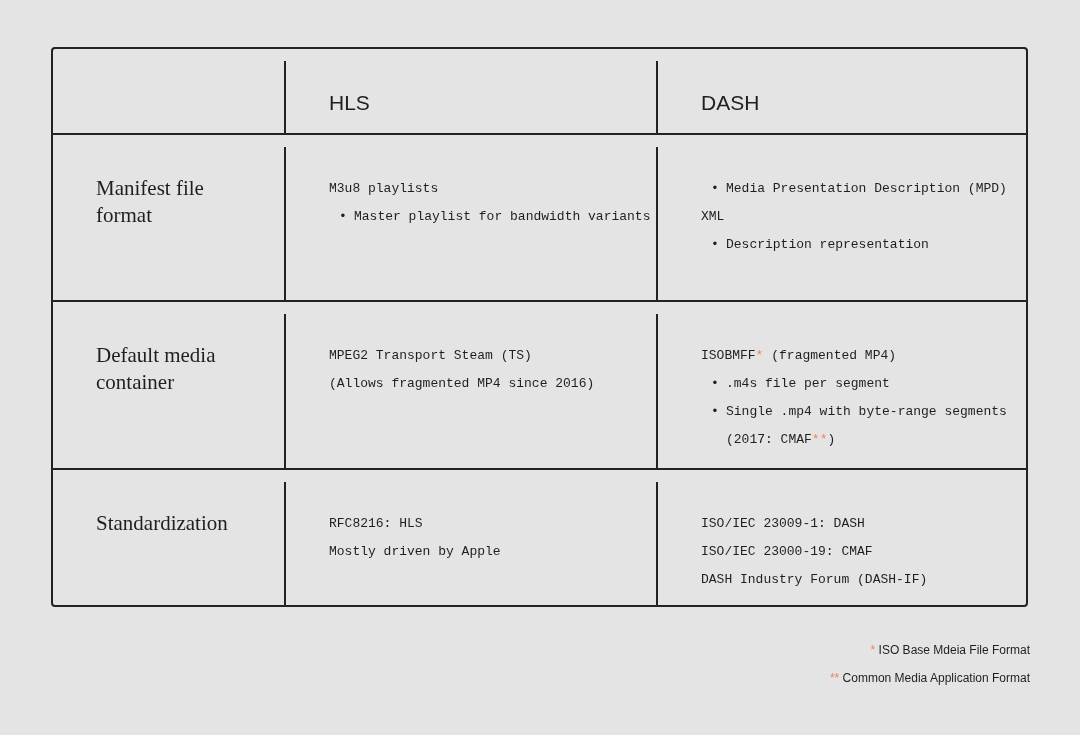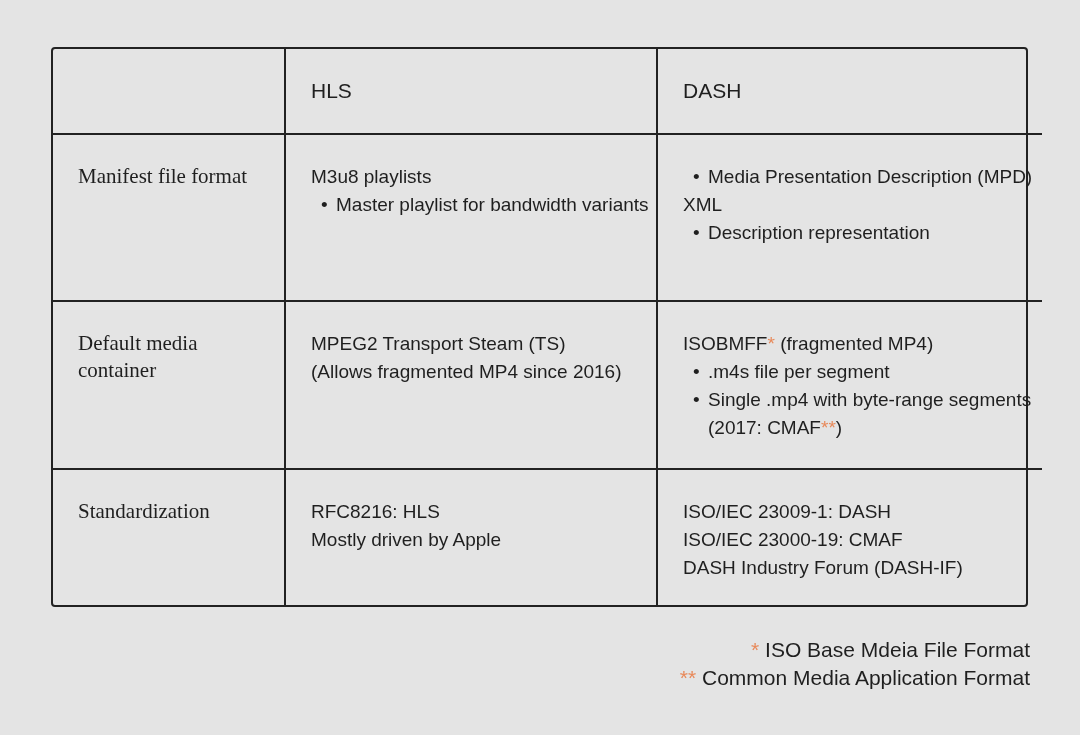--- a/index.html
+++ b/index.html
@@ -19,37 +19,38 @@
       border-radius: 4px;
       box-sizing: border-box;
       display: grid;
       grid-template-columns: 233px 372px 1fr;
       grid-template-rows: 86px 167px 168px 1fr;
     }
     .cell {
       box-sizing: border-box;
       border-right: 2px solid #222;
       border-bottom: 2px solid #222;
-      padding-left: 25px;
+      padding-left: 43px;
+      margin-top: 12px;
     }
     .cell.last-col { border-right: none; }
     .cell.last-row { border-bottom: none; }
     .hdr { font-size: 21px; padding-top: 30px; }
     .rowlabel { font-size: 21px; line-height: 27px; padding-top: 28px; padding-right: 20px; font-family: Liberation Serif, serif; }
-    .body { font-size: 19px; line-height: 28px; padding-top: 28px; padding-right: 10px; }
+    .body { font-size: 13px; line-height: 28px; padding-top: 28px; padding-right: 10px; font-family: Liberation Mono, monospace; }
     .body .line { display: block; white-space: nowrap; }
     .body .bullet { padding-left: 10px; }
     .body .bullet .dot { display: inline-block; width: 15px; }
     .body .sub { padding-left: 25px; }
     .star { color: #e8895a; }
     .legend {
       position: absolute;
       right: 50px; top: 636px;
       text-align: right;
-      font-size: 21px;
+      font-size: 12px;
       line-height: 28px;
       color: #1f1f1f;
       margin-left: 36px;
     }
     .legend .item { display: block; }
   </style>
 </head>
 <body>
 
 <div class="table">

